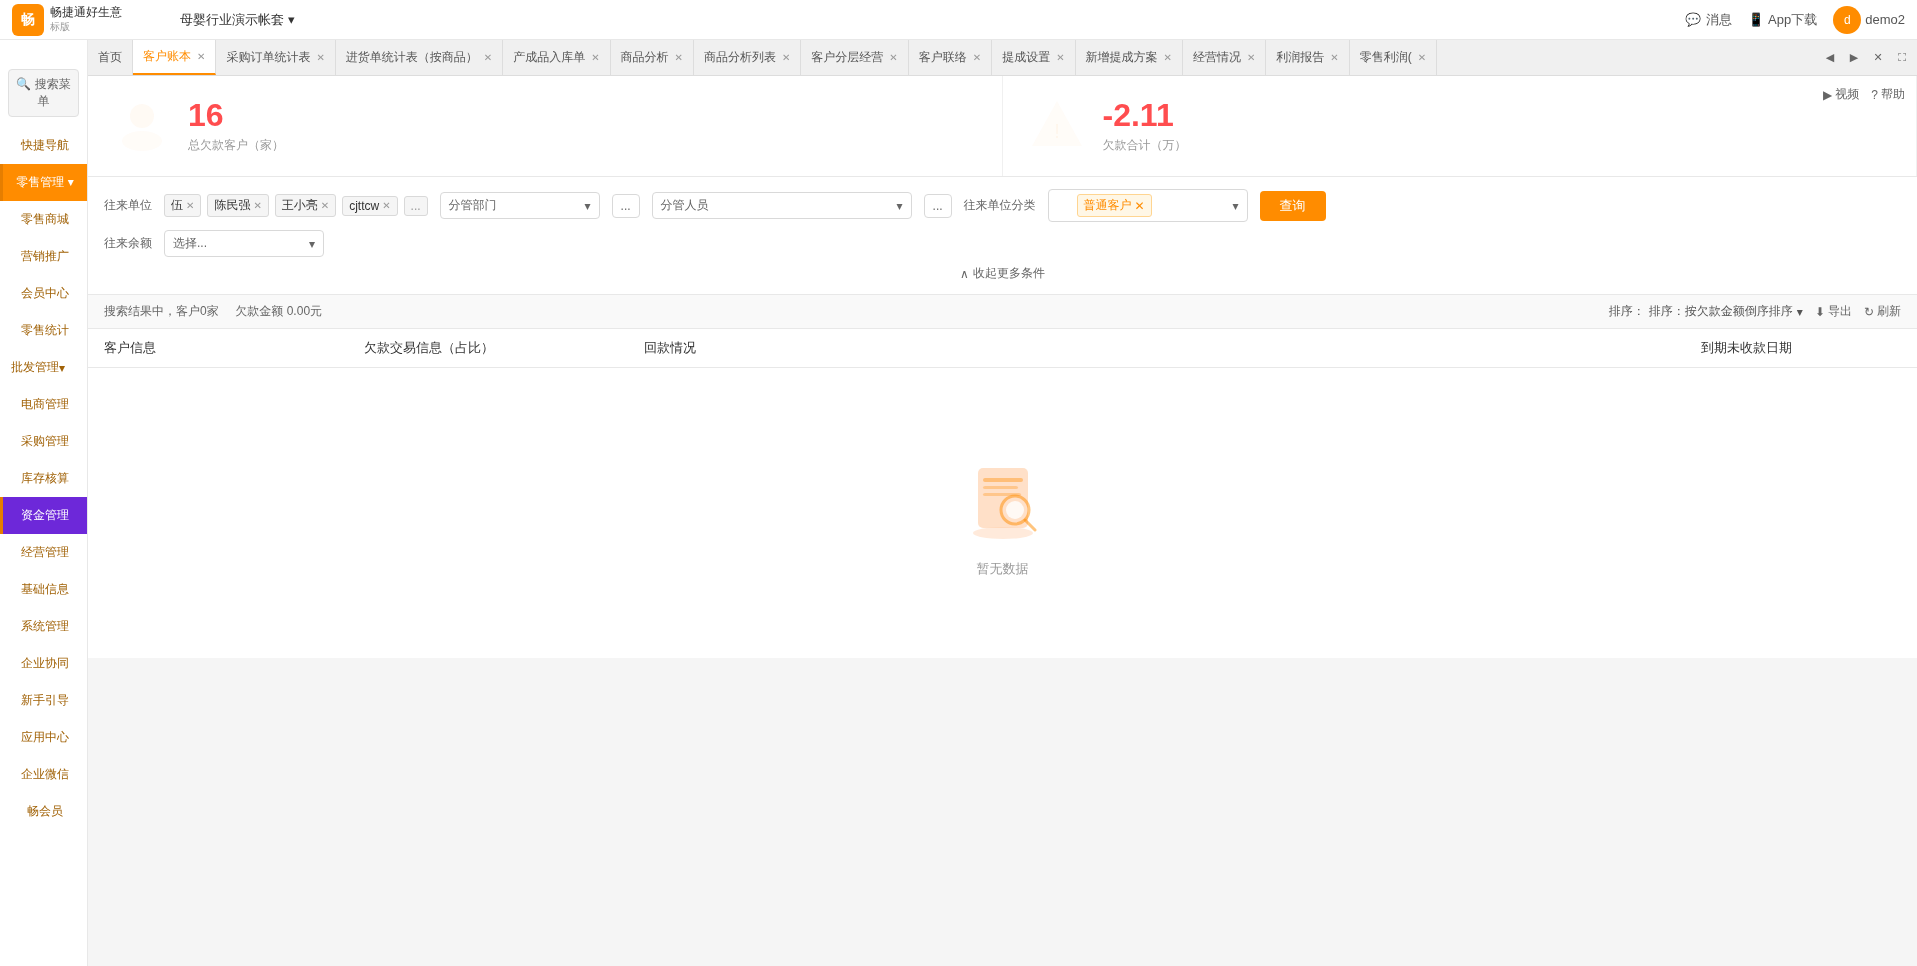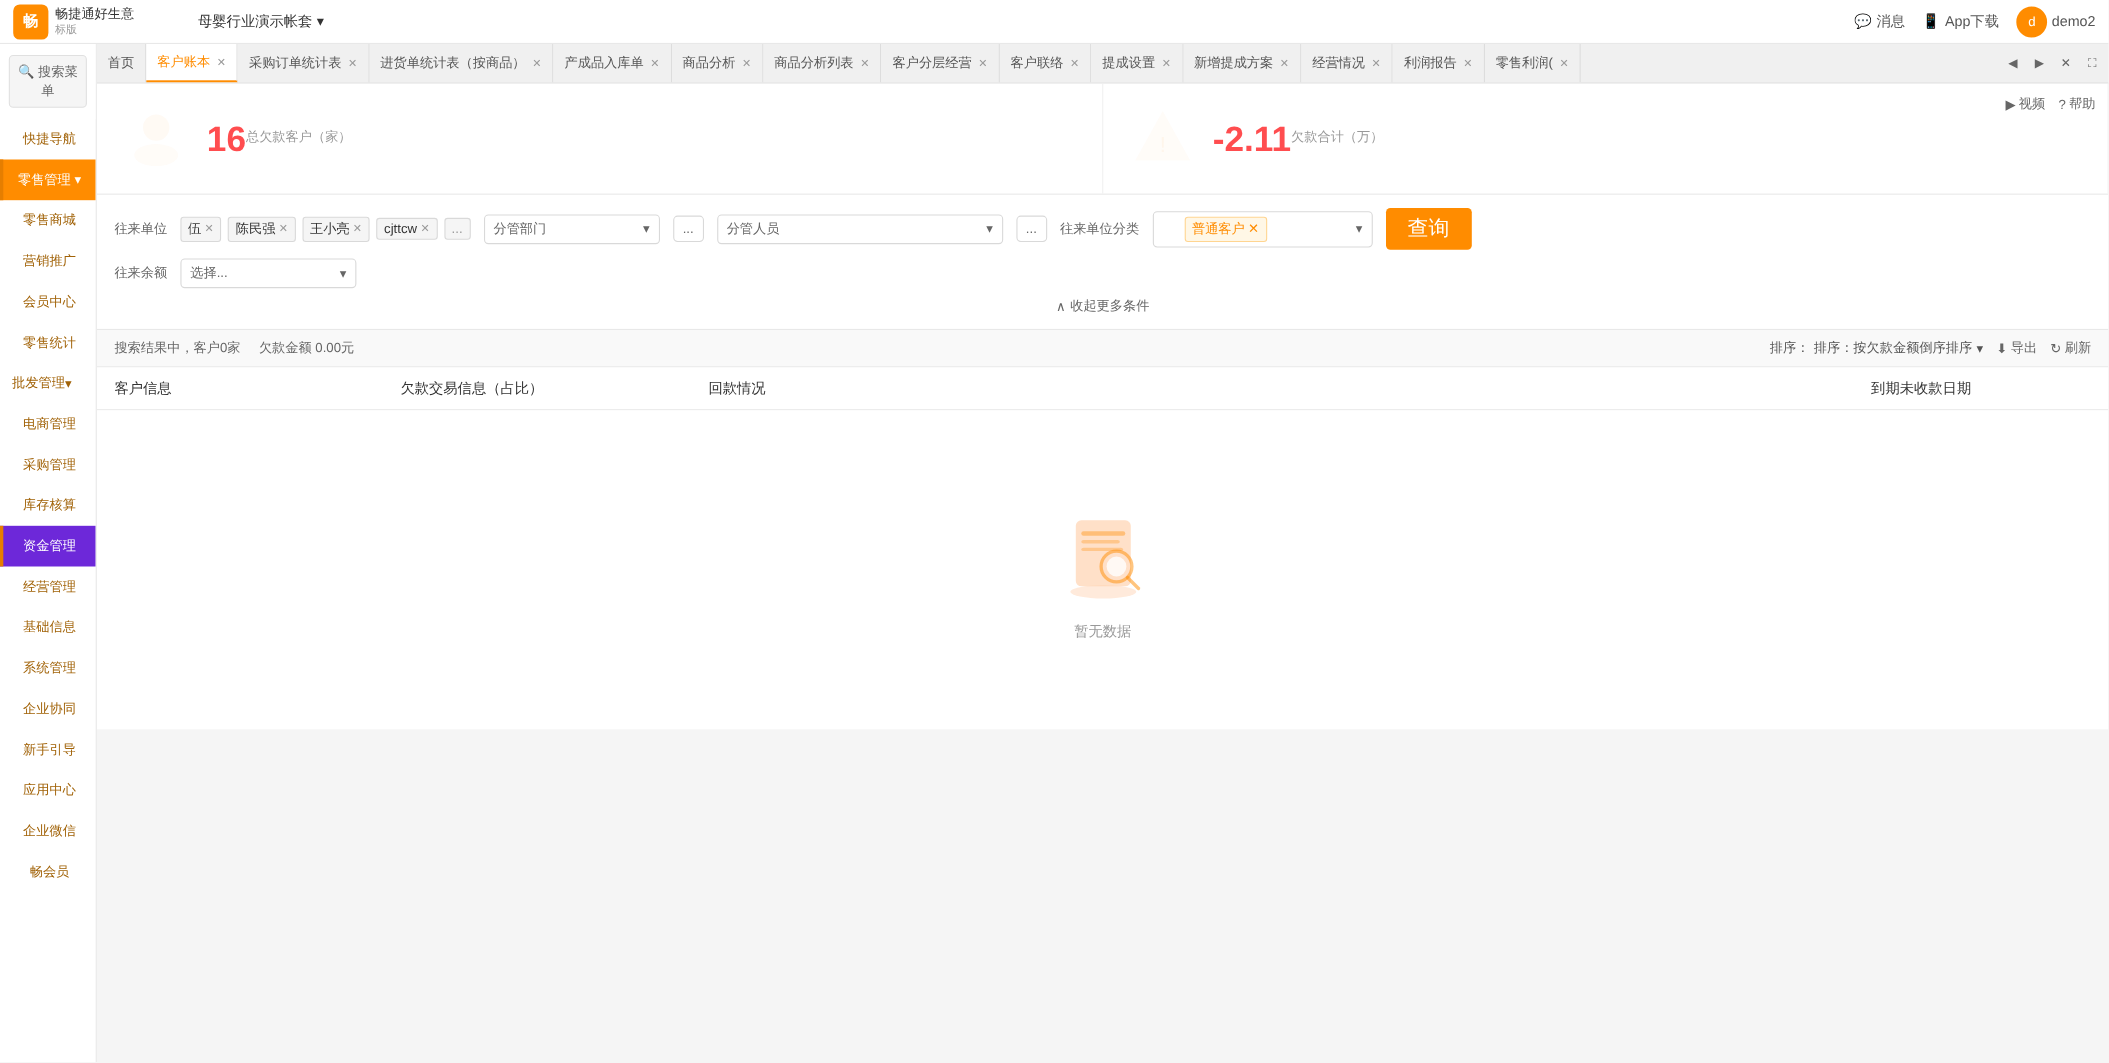--- a/index.html
+++ b/index.html
@@ -100,20 +100,21 @@
     .sidebar-search-btn {
       width: 100%;
       padding: 6px 4px;
       background: #f5f5f5;
       border: 1px solid #e0e0e0;
       border-radius: 4px;
       cursor: pointer;
       font-size: 12px;
       color: #666;
       text-align: center;
+      margin-top: 19px;
     }
     .sidebar-nav-item {
       padding: 10px 8px;
       text-align: center;
       cursor: pointer;
       font-size: 12px;
       color: #a16207;
       border-left: 3px solid transparent;
     }
     .sidebar-nav-item.active {
@@ -215,21 +216,21 @@
     }
     .stat-icon {
       width: 60px;
       height: 60px;
       opacity: 0.15;
       font-size: 48px;
       display: flex;
       align-items: center;
       justify-content: center;
     }
-    .stat-info { display: flex; }
+    .stat-info { display: flex; flex-direction: column; }
     .stat-value {
       font-size: 32px;
       font-weight: bold;
       line-height: 1;
     }
     .stat-value.red { color: #ff4d4f; }
     .stat-value.dark { color: #333; text-decoration: underline; }
     .stat-label { font-size: 12px; color: #999; margin-top: 6px; }
     .stats-bar-actions {
       position: absolute;
@@ -342,21 +343,21 @@
       color: #ff8c00;
       margin-left: 20px;
     }
     .query-btn {
       background: #ff8c00;
       color: white;
       border: none;
       border-radius: 4px;
       padding: 6px 20px;
       cursor: pointer;
-      font-size: 19px;
+      font-size: 13px;
     }
     .collapse-btn {
       display: flex;
       align-items: center;
       gap: 4px;
       font-size: 12px;
       color: #666;
       cursor: pointer;
       justify-content: center;
       margin-top: 4px;

